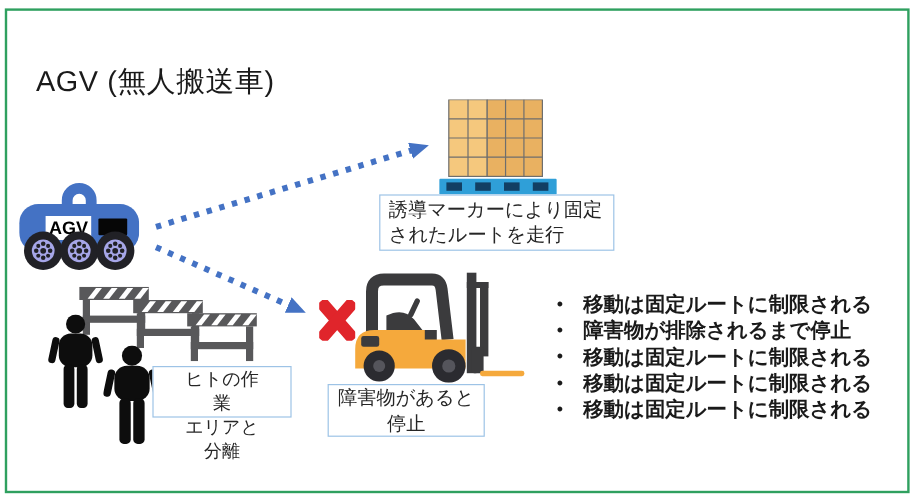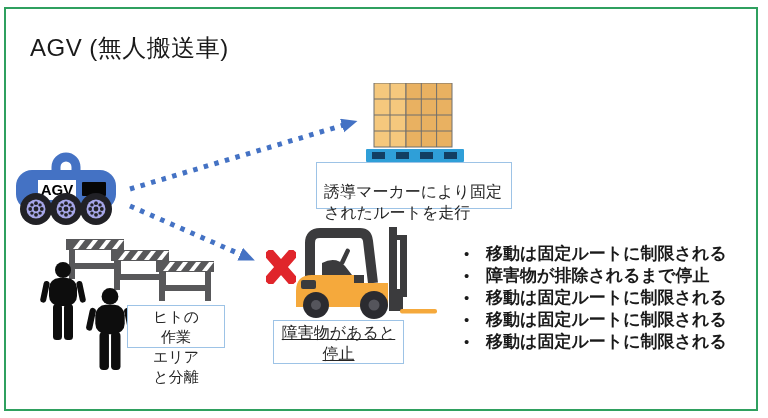--- a/index.html
+++ b/index.html
@@ -5,38 +5,38 @@
   html,body{margin:0;padding:0;background:#fff;}
   .canvas{
     position:relative;width:768px;height:418px;overflow:hidden;background:#fff;
     font-family:"Liberation Sans",sans-serif;color:#1c1c1c;
   }
   .frame{
     position:absolute;left:4px;top:7px;right:10px;bottom:7px;
     border:2px solid #2FA05F;pointer-events:none;
   }
   .title{
-    position:absolute;left:30px;top:32px;font-size:24px;letter-spacing:.5px;color:#1a1a1a;
+    position:absolute;left:30px;top:52px;font-size:24px;letter-spacing:.5px;color:#1a1a1a;
   }
   .icon{position:absolute;line-height:0;}
   .agv-wrap{left:16px;top:150px;width:100px;height:76px;}
   .pallet-wrap{left:366px;top:83px;width:98px;height:80px;}
   .barrier-wrap{left:66px;top:239px;width:150px;height:62px;}
   .person1-wrap{left:40px;top:262px;width:46px;height:80px;}
   .person2-wrap{left:86px;top:288px;width:48px;height:84px;}
   .redx-wrap{left:266px;top:250px;width:30px;height:34px;}
   .forklift-wrap{left:292px;top:227px;width:146px;height:92px;}
   .arrows{position:absolute;left:0;top:0;width:768px;height:418px;pointer-events:none;}
   .callout{
     position:absolute;background:#fff;border:1px solid #9DC3E6;
     white-space:pre-line;color:#262626;box-sizing:border-box;
   }
-  .callout.route{left:316px;top:162px;width:196px;height:47px;font-size:16px;line-height:21px;padding:18px 7px;text-align:left;}
-  .callout.human{left:127px;top:305px;width:98px;height:43px;font-size:15px;line-height:20px;padding:1px 20px;text-align:center;}
-  .callout.obstacle{left:273px;top:320px;width:131px;height:44px;font-size:16px;line-height:21px;padding:1px 4px;text-align:center;text-decoration:underline;}
+  .callout.route{left:316px;top:162px;width:196px;height:47px;font-size:16px;line-height:21px;padding:2px 7px;text-align:left;}
+  .callout.human{left:127px;top:305px;width:116px;height:43px;font-size:15px;line-height:20px;padding:1px 20px;text-align:center;}
+  .callout.obstacle{left:273px;top:320px;width:131px;height:44px;font-size:16px;line-height:21px;padding:1px 4px;text-align:center;}
   ul.bullets{
     position:absolute;left:460px;top:243px;width:292px;margin:0;padding:0;list-style:none;
   }
   ul.bullets li{
     display:flex;align-items:flex-start;font-size:17px;line-height:22px;color:#1a1a1a;
   }
   ul.bullets li .marker{width:22px;flex:0 0 22px;text-align:left;padding-left:4px;font-size:15px;}
   ul.bullets li .bullet-text{flex:1;font-weight:bold;}
 </style>
 </head>

